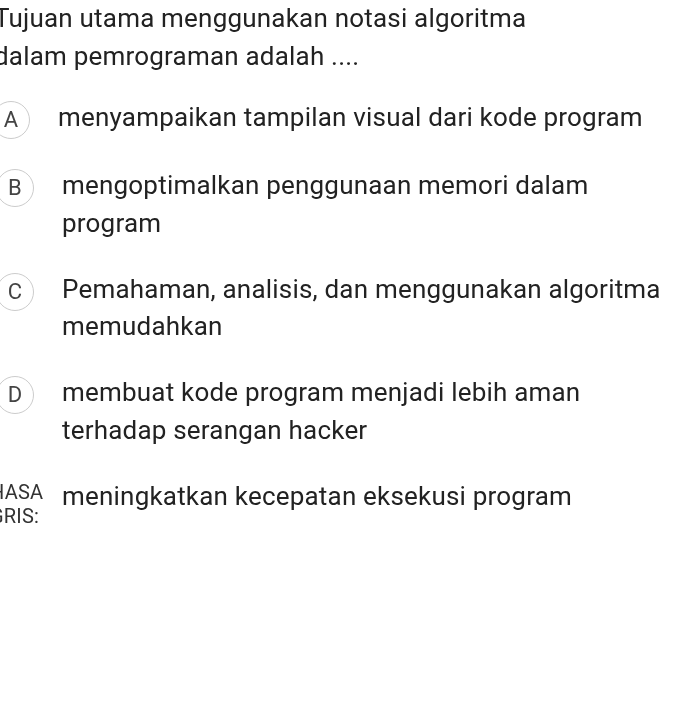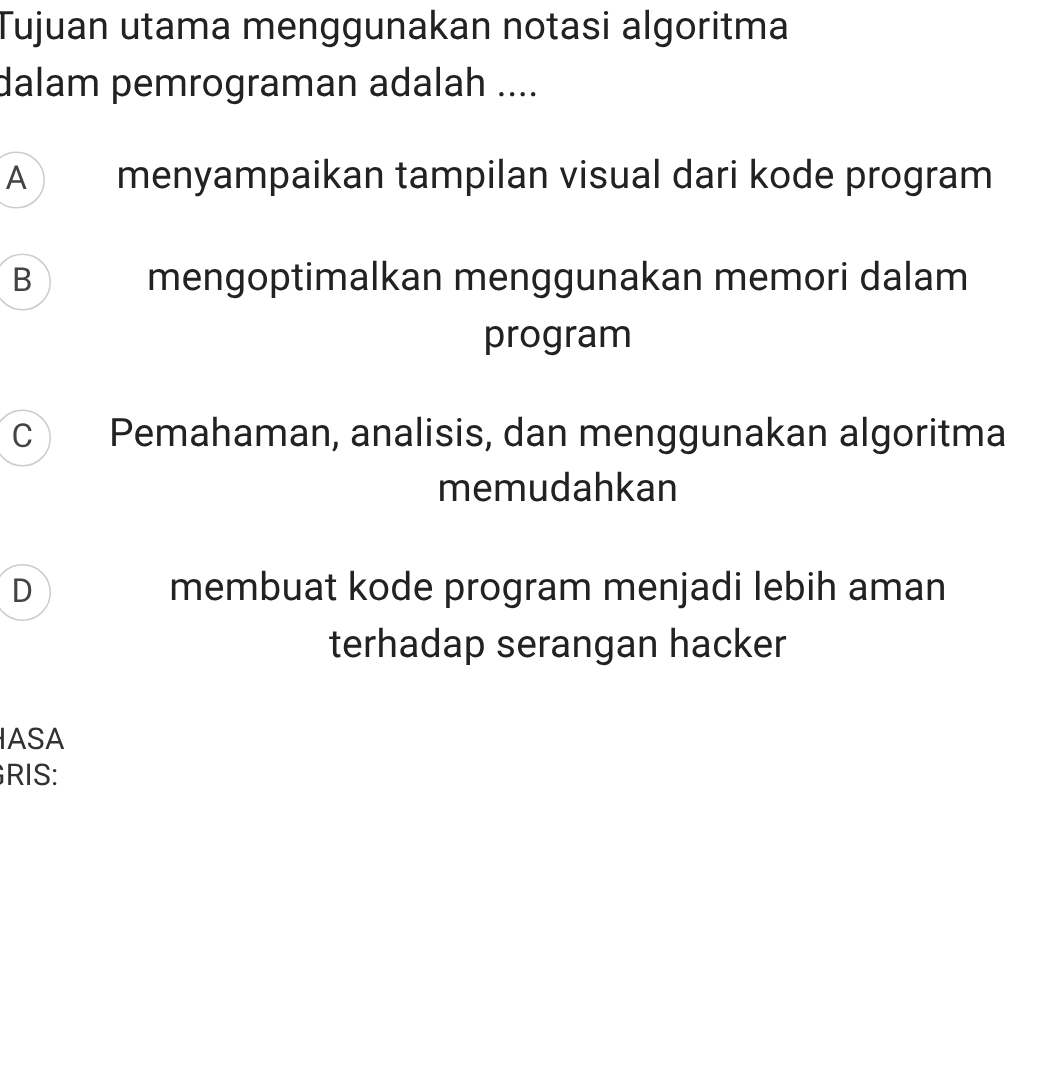--- a/index.html
+++ b/index.html
@@ -45,21 +45,20 @@
       color: #444;
       margin-left: -4px;
       margin-top: 2px;
     }
     .option-letter.clipped-left {
       margin-left: -8px;
     }
     .option-text {
       flex: 1;
       padding-right: 10px;
-      text-align: center;
     }
     .option-e .option-letter-wrap {
       flex: 0 0 62px;
       display: flex;
       flex-direction: column;
       font-size: 20px;
       line-height: 1.2;
       color: #333;
       margin-left: -10px;
       margin-top: 2px;
@@ -78,33 +77,34 @@
 
 <div class="options">
 
   <div class="option">
     <div class="option-letter clipped-left">A</div>
     <div class="option-text">menyampaikan tampilan visual dari kode program</div>
   </div>
 
   <div class="option">
     <div class="option-letter">B</div>
-    <div class="option-text">mengoptimalkan menggunakan memori dalam program</div>
+    <div class="option-text">mengoptimalkan penggunaan memori dalam program</div>
   </div>
 
   <div class="option">
     <div class="option-letter">C</div>
     <div class="option-text">Pemahaman, analisis, dan menggunakan algoritma memudahkan</div>
   </div>
 
   <div class="option">
     <div class="option-letter">D</div>
     <div class="option-text">membuat kode program menjadi lebih aman terhadap serangan hacker</div>
   </div>
 
   <div class="option option-e">
     <div class="option-letter-wrap">
       <span>HASA</span>
       <span>GRIS:</span>
     </div>
+    <div class="option-text">meningkatkan kecepatan eksekusi program</div>
   </div>
 
 </div>
 
 </body></html>

